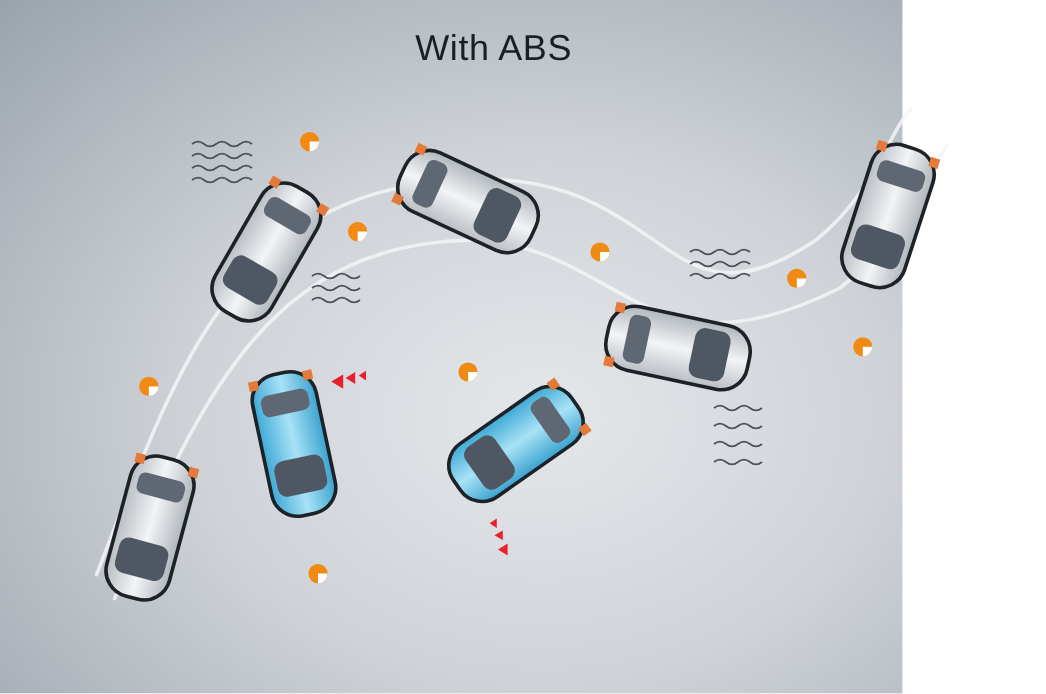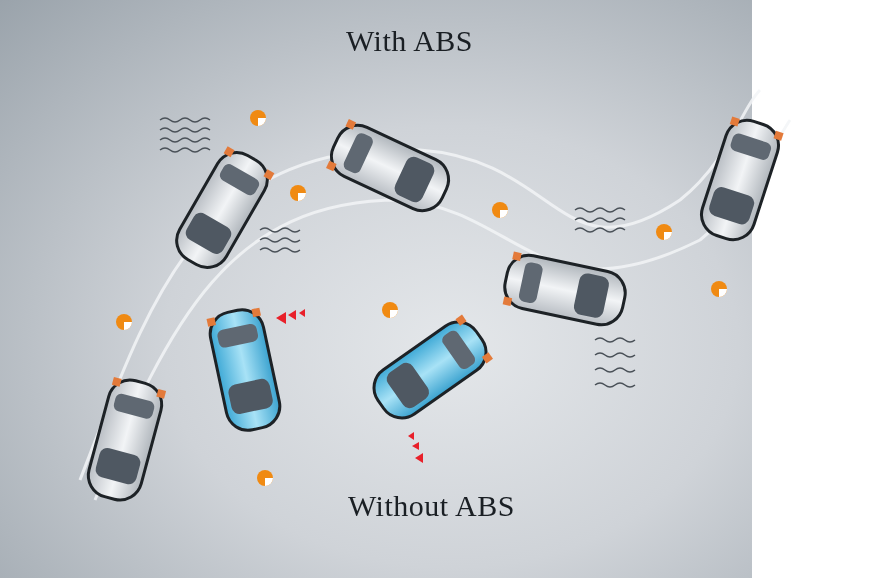--- a/index.html
+++ b/index.html
@@ -1,28 +1,27 @@
 <!DOCTYPE html>
 <html><head>
 <meta charset="utf-8">
 <style>
   html,body{margin:0;padding:0;}
   body{width:872px;height:578px;overflow:hidden;}
   .scene{position:relative;width:752px;height:578px;
     background:radial-gradient(ellipse at 60% 60%, #e4e7ea 0%, #cfd3d8 45%, #9aa3ab 100%);
-    font-family:Liberation Serif, serif;}
+    font-family:Liberation Sans, sans-serif;}
   .label{position:absolute;font-size:30px;color:#1a1f24;font-weight:400;letter-spacing:0.5px;}
   svg.art{position:absolute;left:0;top:0;}
 </style>
 </head>
 <body>
 
 <div class="scene">
   <div class="label" style="left:346px;top:24px;">With ABS</div>
-  <div class="label" style="left:348px;top:489px;">Without ABS</div>
 
   <svg class="art" width="872" height="578" viewBox="0 0 872 578">
     <defs>
       <linearGradient id="silver" x1="0" x2="1">
         <stop offset="0" stop-color="#b9bec4"></stop>
           <stop offset="0.5" stop-color="#f2f4f6"></stop>
           <stop offset="1" stop-color="#b0b6bc"></stop>
       </linearGradient>
       <linearGradient id="blue" x1="0" x2="1">
         <stop offset="0" stop-color="#3ea9d6"></stop>

